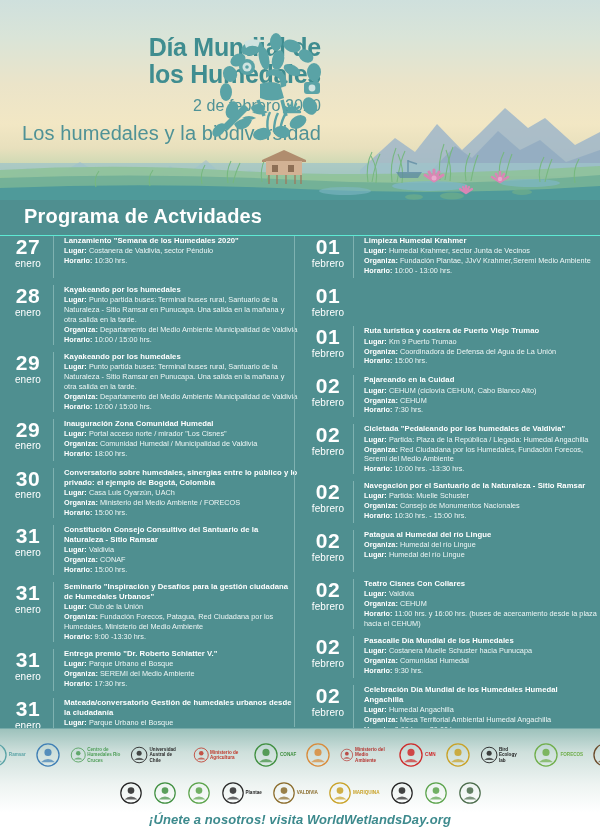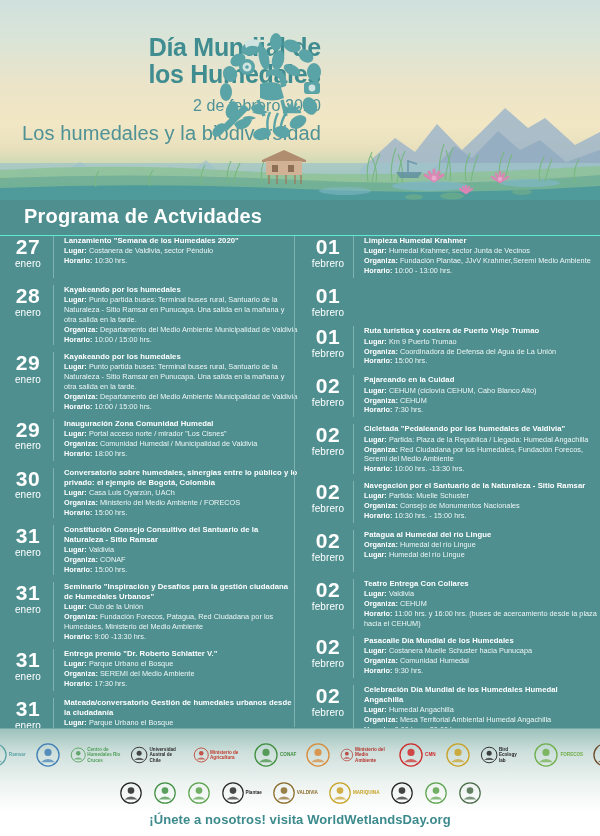--- a/index.html
+++ b/index.html
@@ -46,21 +46,21 @@
   .ev-note{font-size:7.1px;color:#e6f1f0;line-height:1.36;}
 
   
   .footer{position:relative;width:600px;height:107px;
           background:linear-gradient(180deg,#9dc2bc 0%,#cfe0dc 22%,#eef4f2 52%,#ffffff 78%,#ffffff 100%);}
   .logos-row{display:flex;align-items:center;justify-content:center;gap:9px;}
   .logos-row.r1{padding-top:6px;height:40px;}
   .logos-row.r2{height:36px;gap:10px;}
   .logo{display:flex;align-items:center;justify-content:center;}
   .tagline{text-align:center;font-size:13px;font-weight:bold;color:#3d8a8d;
-           letter-spacing:0.1px;margin-top:1px;}
+           letter-spacing:0.1px;margin-top:1px;font-style:italic;}
 </style>
 </head>
 <body>
 
 <div id="poster">
 
   <div class="banner">
     <svg class="mountains" viewBox="0 0 600 200" preserveAspectRatio="none">
 
       <path d="M360 170 L395 138 L415 152 L437 124 L462 150 L480 133 L505 108 L528 128 L545 118 L575 145 L600 132 L600 180 L360 180 Z" fill="#9fb6c9" opacity="0.85"></path>
@@ -420,21 +420,21 @@
             <div class="ev-line"><b>Organiza:</b> Humedal del río Lingue</div>
             <div class="ev-line"><b>Lugar:</b> Humedal del río Lingue</div>
           </div>
         </div>
         <div class="ev">
           <div class="ev-date">
             <div class="d-num">02</div>
             <div class="d-mon">febrero</div>
           </div>
           <div class="ev-body">
-            <div class="ev-title">Teatro Entrega Con Collares</div>
+            <div class="ev-title">Teatro Cisnes Con Collares</div>
             <div class="ev-line"><b>Lugar:</b> Valdivia</div>
             <div class="ev-line"><b>Organiza:</b> CEHUM</div>
             <div class="ev-line"><b>Horario:</b> 11:00 hrs. y 16:00 hrs. (buses de acercamiento desde la plaza hacia el CEHUM)</div>
           </div>
         </div>
         <div class="ev">
           <div class="ev-date">
             <div class="d-num">02</div>
             <div class="d-mon">febrero</div>
           </div>

